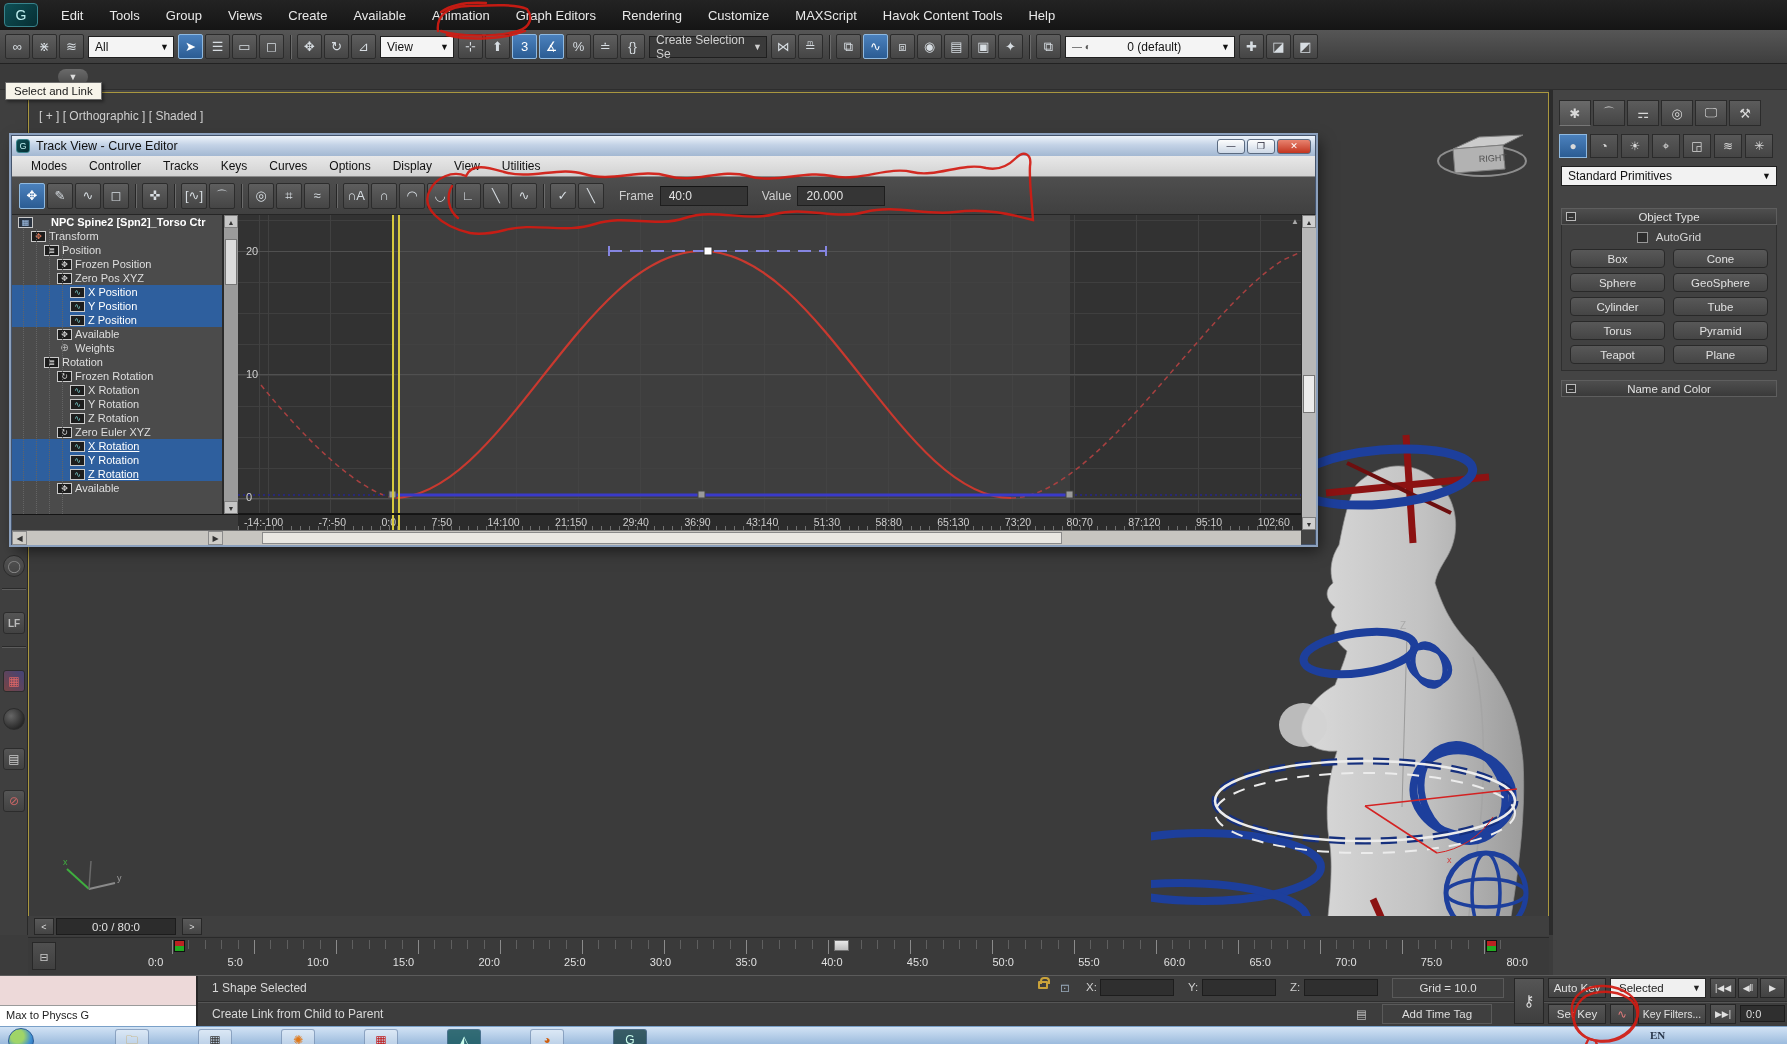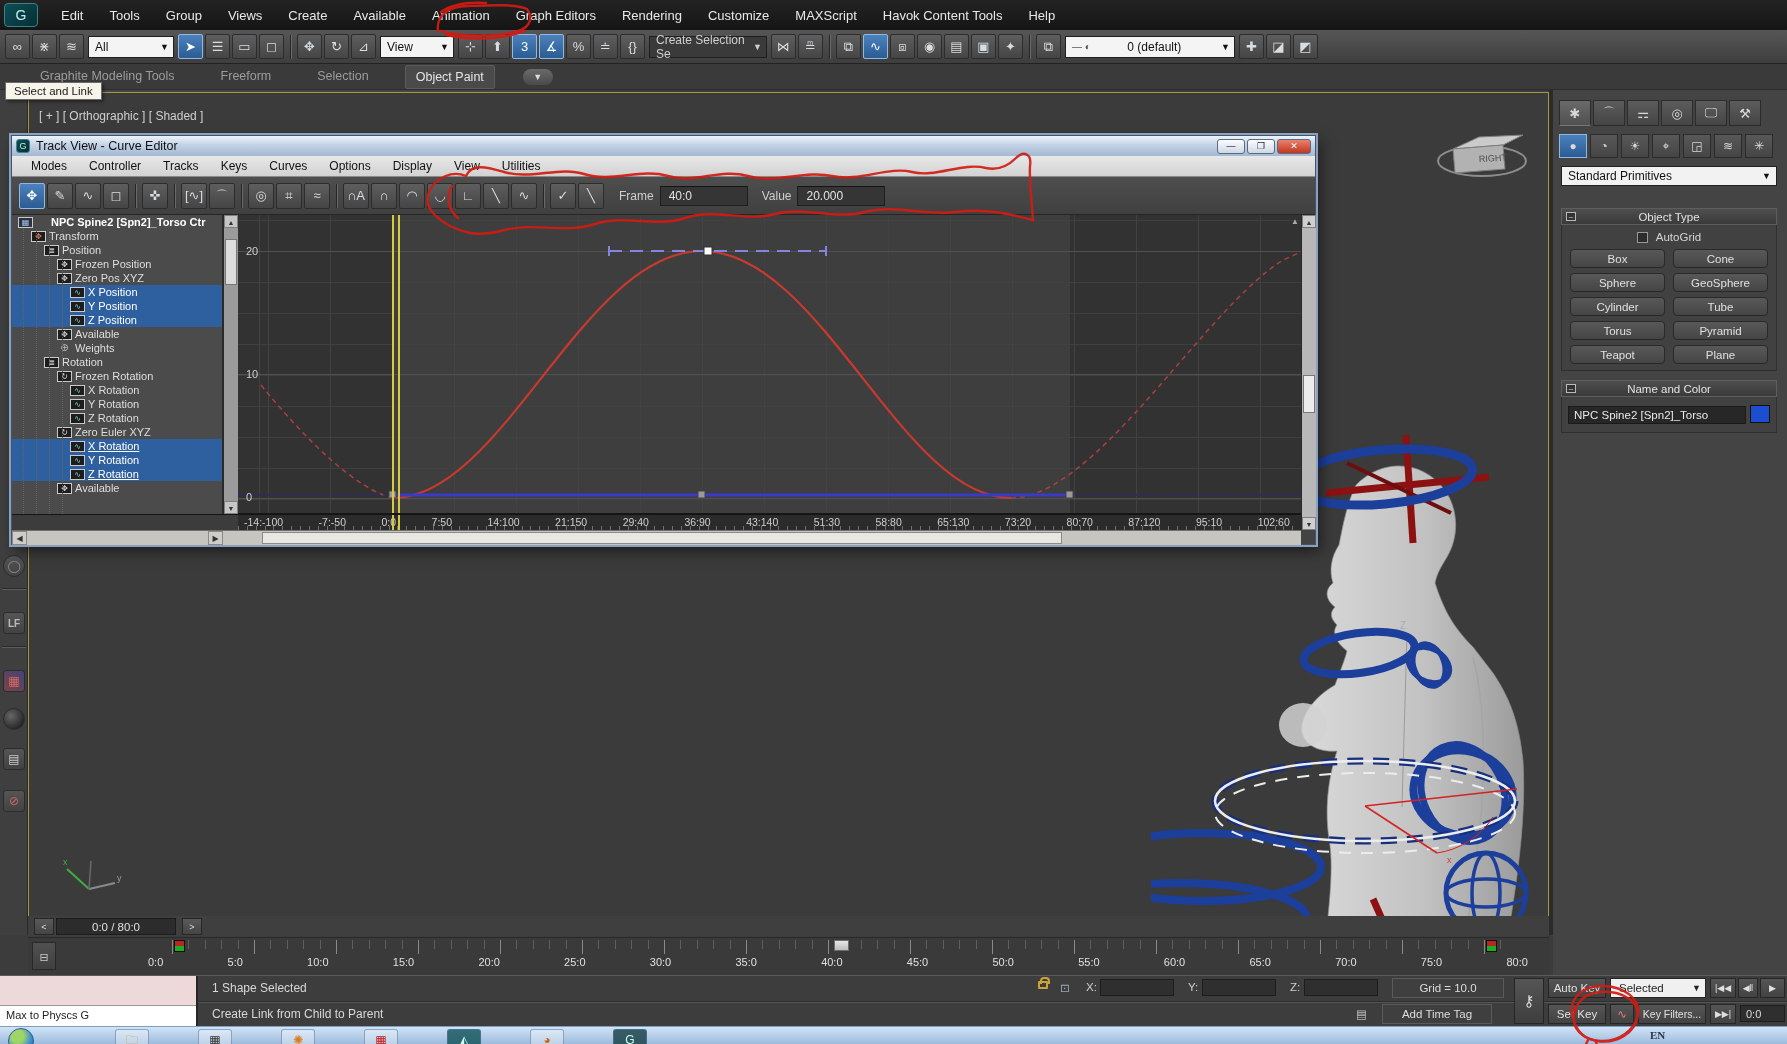--- a/index.html
+++ b/index.html
@@ -208,26 +208,20 @@
     <span><span class="ib">⧉</span></span>
     <span class="dd light" style="width:170px">
         <span style="color:#555;font-size:10px">— ◐&nbsp;</span>
         <span>0 (default)</span>
         <span class="caret">▼</span>
       </span>
     <span><span class="ib">✚</span><span class="ib">◪</span><span class="ib">◩</span></span>
   </div>
 
   <div id="ribbon">
-    <div id="ribbon-tabs">
-        <span class="rtab">Graphite Modeling Tools</span>
-        <span class="rtab">Freeform</span>
-        <span class="rtab">Selection</span>
-        <span class="rtab active">Object Paint</span>
-      </div>
     <div id="ribbon-caret">▼</div>
   </div>
   <div id="ribbonsub">
     <span>Paint Objects</span>
     <span>Brush Settings</span>
   </div>
   <div id="tooltip">Select and Link</div>
 
   <div id="leftdock">
     <div class="dockic" style="top:465px;border-radius:50%;color:#888">◯</div>
@@ -648,23 +642,20 @@
             <span class="objbtn">Torus</span>
             <span class="objbtn">Pyramid</span>
             <span class="objbtn">Teapot</span>
             <span class="objbtn">Plane</span>
           </div>
       </div>
     </div>
 
     <div class="rollout" style="top:290px">
       <div class="rhead"><span class="minus">–</span><span>Name and Color</span></div>
-      <div class="rbody" style="padding:8px 6px">
-        <span id="namefield">NPC Spine2 [Spn2]_Torso</span><span id="colorswatch" style="background: rgb(27, 79, 208);"></span>
-      </div>
     </div>
   </div>
 
   <svg class="overlay" id="annot">
     <g fill="none" stroke="#d21b12" stroke-width="2.4" stroke-linecap="round" opacity="0.92">
 
       <path d="M438 31 C436 16 448 6 468 6 C494 5 516 4 527 9 C533 17 531 27 518 31 C497 37 458 37 441 31"></path>
       <path d="M447 35 C470 41 505 39 525 31"></path>
       <path d="M441 12 C452 4 470 2 486 3"></path>
 

